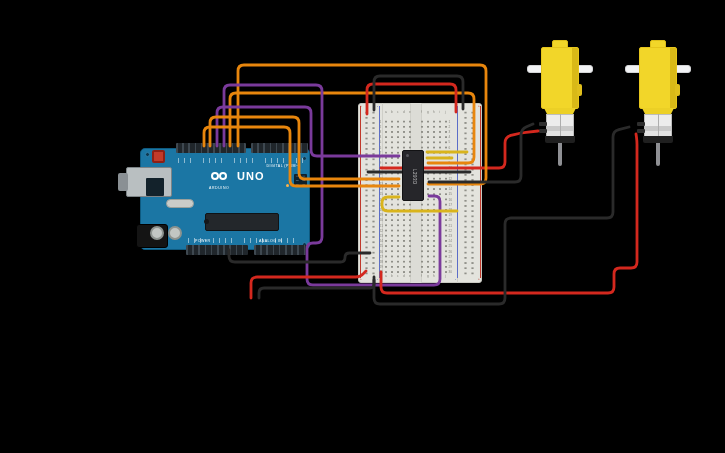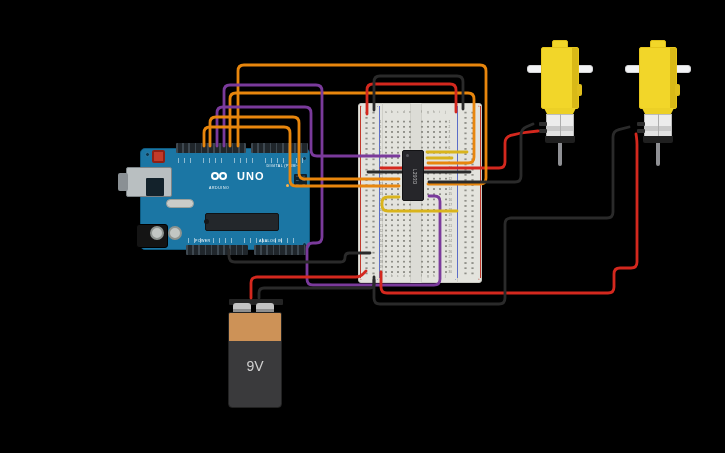--- a/index.html
+++ b/index.html
@@ -255,27 +255,20 @@
     <div class="mnub"></div>
     <div class="mtrap"></div>
     <div class="mcan"></div>
     <div class="mcan-line"></div>
     <div class="mband"></div>
     <div class="mshaft"></div>
     <div class="mtab mtab1"></div>
     <div class="mtab mtab2"></div>
   </div>
 
-  <div id="battery">
-    <div class="bat-plate"></div>
-    <div class="bat-term" style="left:8px"></div>
-    <div class="bat-term" style="left:31px"></div>
-    <div class="bat-body"></div>
-    <div class="bat-label">9V</div>
-  </div>
 
   <svg class="wires" id="wires-under">
       <path d="M 368 172 L 470 172" fill="none" stroke="#2a2a2a" stroke-width="2.8" stroke-linecap="round"></path>
       <path d="M 381 168 L 499 168 Q 505 168 505 162 L 505 143 Q 505 137 510.7974096376075 135.454024096638 L 514.2025903623925 134.545975903362 Q 520 133 525.9633024080417 132.3374108435509 L 538 131" fill="none" stroke="#d4281e" stroke-width="2.8" stroke-linecap="round"></path>
     </svg>
   <svg class="wires" id="wires-over">
       <path d="M 238 146 L 238 71 Q 238 65 244 65 L 480 65 Q 486 65 486 71 L 486 178 Q 486 184 480 184 L 428 184" fill="none" stroke="#e8860d" stroke-width="2.8" stroke-linecap="round"></path>
       <path d="M 230 146 L 230 99 Q 230 93 236 93 L 468 93 Q 474 93 474 99 L 474 157 Q 474 163 468 163 L 428 163" fill="none" stroke="#e8860d" stroke-width="2.8" stroke-linecap="round"></path>
       <path d="M 224 146 L 224 91 Q 224 85 230 85 L 316 85 Q 322 85 322 91 L 322 237 Q 322 243 316 243 L 313 243 Q 307 243 307 249 L 307 279 Q 307 285 313 285 L 434 285 Q 440 285 440 279 L 440 201.5 Q 440 196 434.5 196 L 429 196" fill="none" stroke="#7a3a9b" stroke-width="2.8" stroke-linecap="round"></path>
       <path d="M 217 146 L 217 113 Q 217 107 223 107 L 305 107 Q 311 107 311 113 L 311 150 Q 311 156 317 156 L 399 156" fill="none" stroke="#7a3a9b" stroke-width="2.8" stroke-linecap="round"></path>

